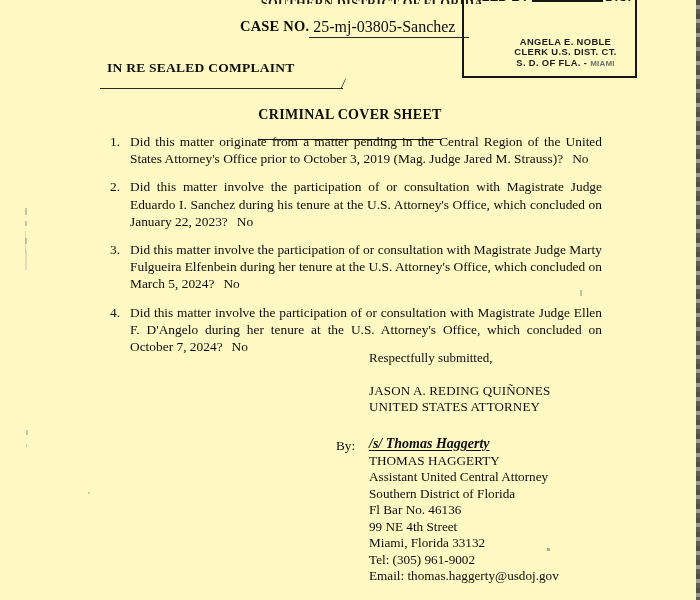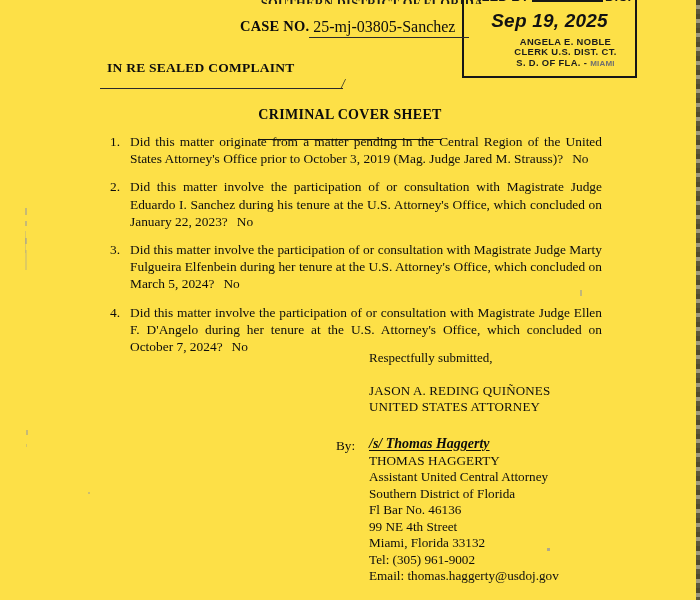--- a/index.html
+++ b/index.html
@@ -13,21 +13,21 @@
     position: relative;
     overflow: hidden;
     font-family: "Liberation Serif", "DejaVu Serif", serif;
     color: #0d0d0d;
     -webkit-font-smoothing: antialiased;
   }
 
   .page {
     position: absolute;
     inset: 0;
-    background: #fde047;
+    background: #fef9c3;
   }
 
   
   .scan-edge-right {
     position: absolute;
     top: 0;
     right: 0;
     width: 4px;
     height: 600px;
     background: repeating-linear-gradient(
@@ -280,21 +280,20 @@
   <div class="scan-speck" style="left:580px; top:290px; width:2px; height:6px; opacity:.6;"></div>
 
   <div class="court-header">SOUTHERN DISTRICT OF FLORIDA</div>
 
   <div class="stamp-box">
     <div class="stamp-filedby">
       <span>FILED BY</span>
       <span class="fb-line"></span>
       <span>D.C.</span>
     </div>
-    <div class="stamp-date">Sep 19, 2025</div>
     <div class="stamp-clerk">
       <div>ANGELA E. NOBLE</div>
       <div>CLERK U.S. DIST. CT.</div>
       <div>
         <span>S. D. OF FLA. -</span>
         <span class="faint">MIAMI</span>
       </div>
     </div>
   </div>
 

